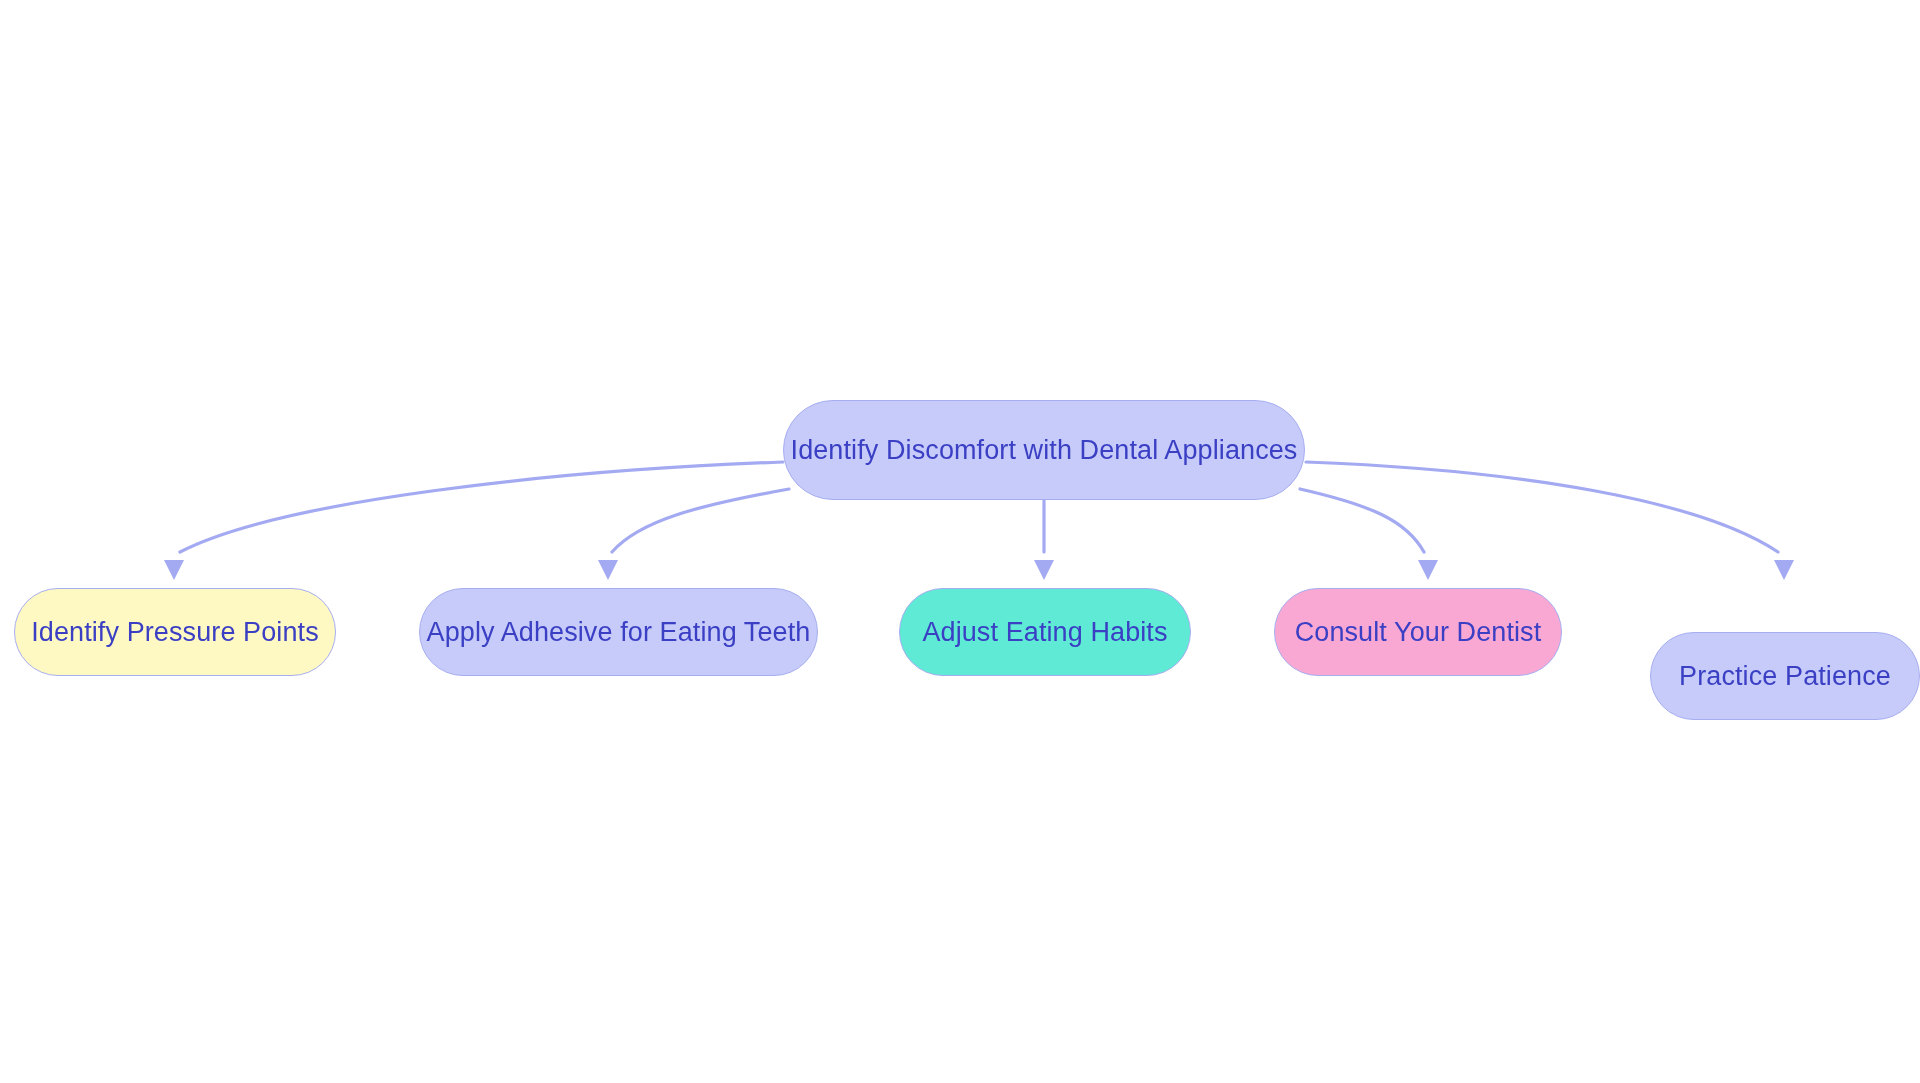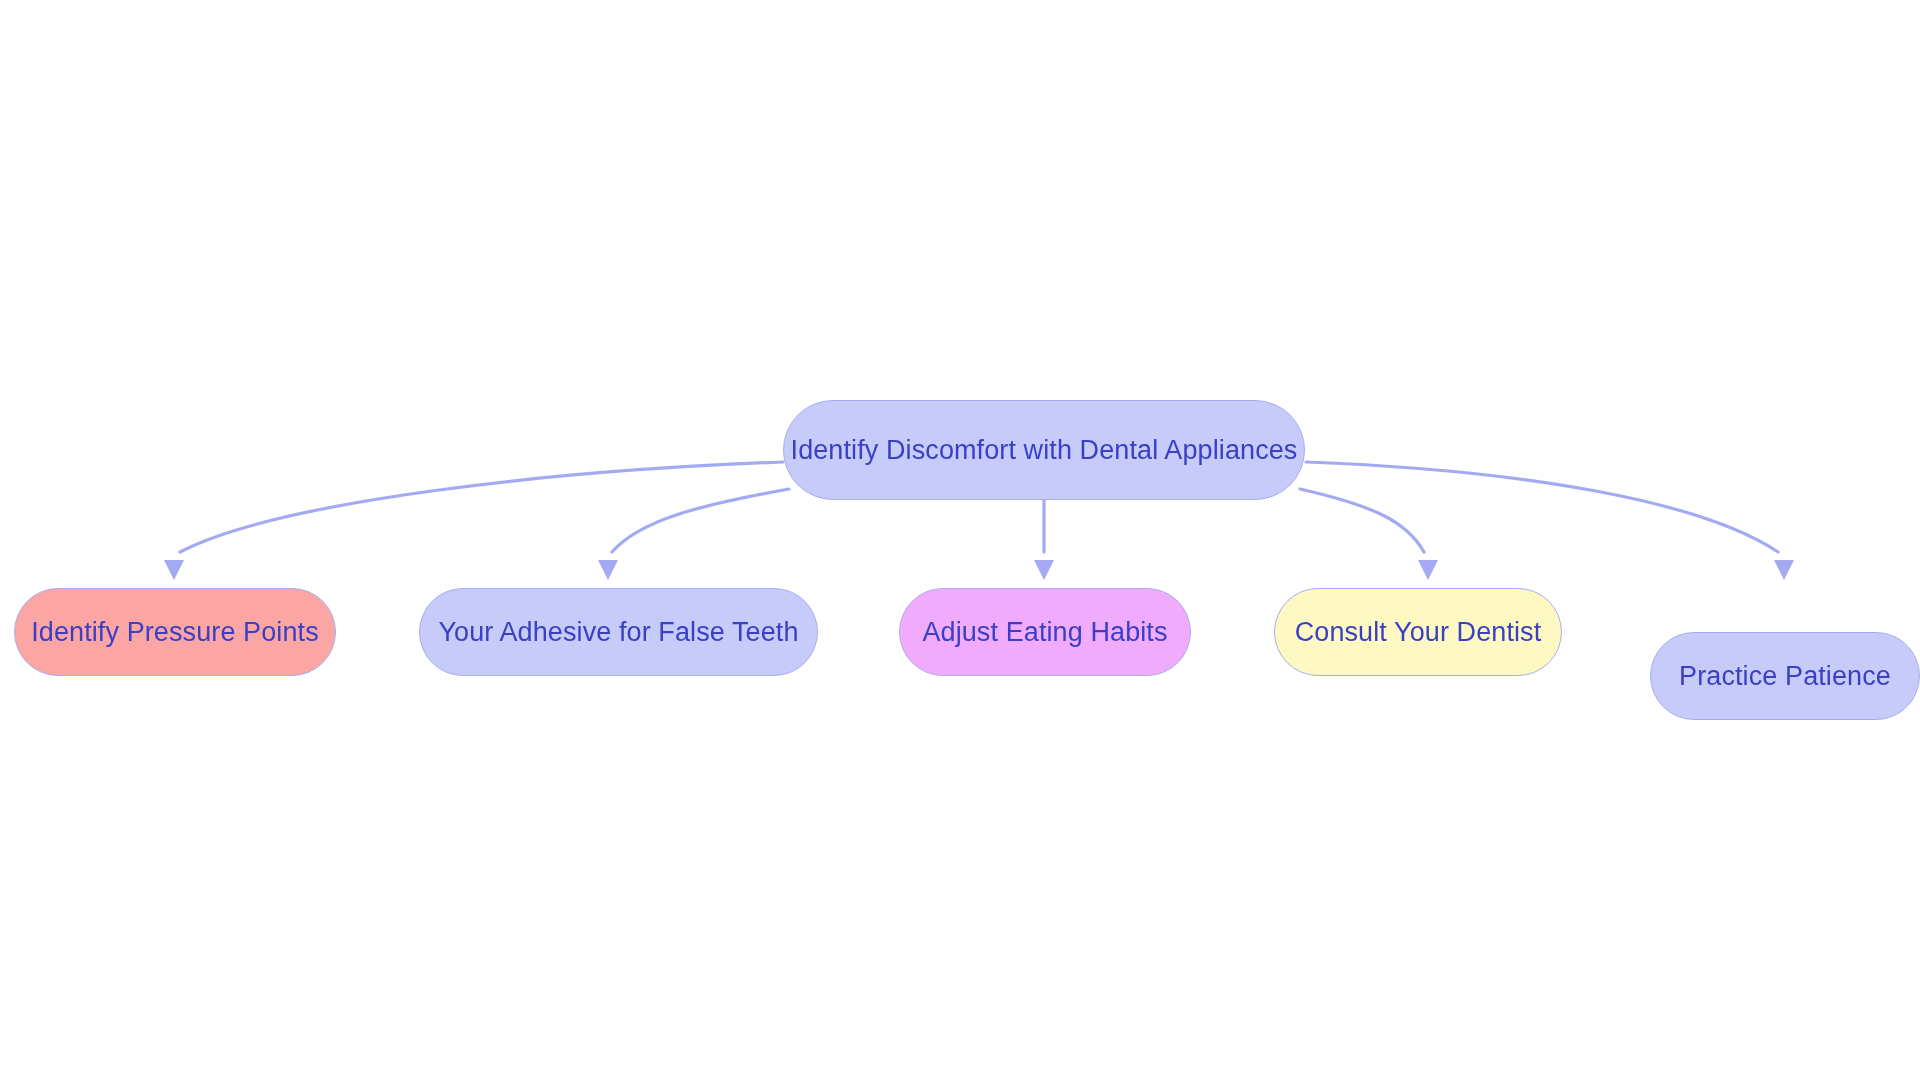--- a/index.html
+++ b/index.html
@@ -65,33 +65,33 @@
         <polygon points="1774,560 1794,560 1784,580" fill="#a3aaf2"></polygon>
       </g>
   </svg>
 
   <div id="node-layer">
 
     <div class="node node-root" style="left: 783px; top: 400px; width: 522px; height: 100px; background: rgb(198, 203, 250); border-color: rgb(167, 174, 240);">
       <span class="node-label" style="color: rgb(58, 63, 196);">Identify Discomfort with Dental Appliances</span>
     </div>
 
-    <div class="node node-child" style="left: 14px; top: 588px; width: 322px; height: 88px; background: #fca5a5; border-color: rgb(167, 174, 240);">
+    <div class="node node-child" style="left: 14px; top: 588px; width: 322px; height: 88px; background: #fef9c3; border-color: rgb(167, 174, 240);">
       <span class="node-label" style="color: rgb(58, 63, 196);">Identify Pressure Points</span>
     </div>
 
     <div class="node node-child" style="left: 419px; top: 588px; width: 399px; height: 88px; background: rgb(198, 203, 250); border-color: rgb(167, 174, 240);">
-      <span class="node-label" style="color: rgb(58, 63, 196);">Your Adhesive for False Teeth</span>
+      <span class="node-label" style="color: rgb(58, 63, 196);">Apply Adhesive for Eating Teeth</span>
     </div>
 
-    <div class="node node-child" style="left: 899px; top: 588px; width: 292px; height: 88px; background: #f0abfc; border-color: rgb(167, 174, 240); justify-content: center;">
+    <div class="node node-child" style="left: 899px; top: 588px; width: 292px; height: 88px; background: #5eead4; border-color: rgb(167, 174, 240); justify-content: center;">
       <span class="node-label" style="color: rgb(58, 63, 196);">Adjust Eating Habits</span>
     </div>
 
-    <div class="node node-child" style="left: 1274px; top: 588px; width: 288px; height: 88px; background: #fef9c3; border-color: rgb(167, 174, 240);">
+    <div class="node node-child" style="left: 1274px; top: 588px; width: 288px; height: 88px; background: #f9a8d4; border-color: rgb(167, 174, 240);">
       <span class="node-label" style="color: rgb(58, 63, 196);">Consult Your Dentist</span>
     </div>
 
     <div class="node node-child" style="left: 1650px; top: 588px; width: 270px; height: 88px; background: rgb(198, 203, 250); border-color: rgb(167, 174, 240); margin-top: 44px;">
       <span class="node-label" style="color: rgb(58, 63, 196);">Practice Patience</span>
     </div>
 
   </div>
 </div>
 

